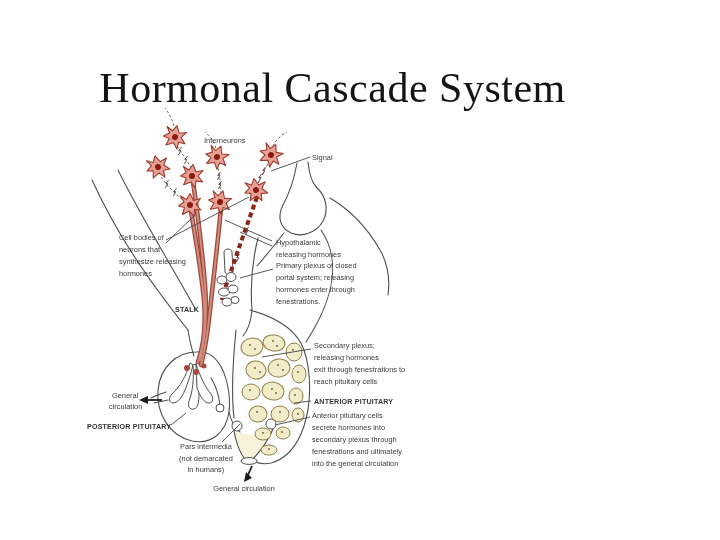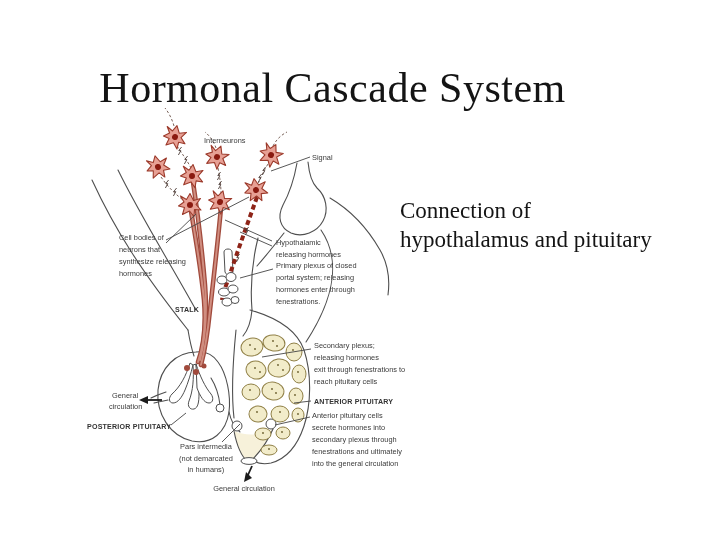--- a/index.html
+++ b/index.html
@@ -34,24 +34,20 @@
   .lab{font-size:7.4px;}
   .lab-caps{font-size:7.1px;font-weight:700;letter-spacing:0.2px;fill:#333;}
 </style>
 </head>
 <body>
 
 <div class="slide">
 
   <div class="title">Hormonal Cascade System</div>
 
-  <div class="caption">
-    <div>Connection of</div>
-    <div>hypothalamus and pituitary</div>
-  </div>
 
   <svg class="fig" viewBox="0 0 720 540">
     <defs>
       <g id="neuron">
         <path class="soma" d="M0,-11.5 L3.5,-4.5 L10.5,-6.5 L6,-0.5 L11,5 L4.5,4.5 L4,11.5 L-0.5,6 L-7.5,9.5 L-5.5,2.5 L-11.5,1 L-6,-3 L-9.5,-9 L-3.5,-5.5 Z"></path>
         <circle class="nuc" r="3"></circle>
       </g>
       <path id="bolt" class="bolt" d="M1.6,-4 L-1.2,-0.5 L0.8,-0.3 L-1.6,4"></path>
     </defs>
 

